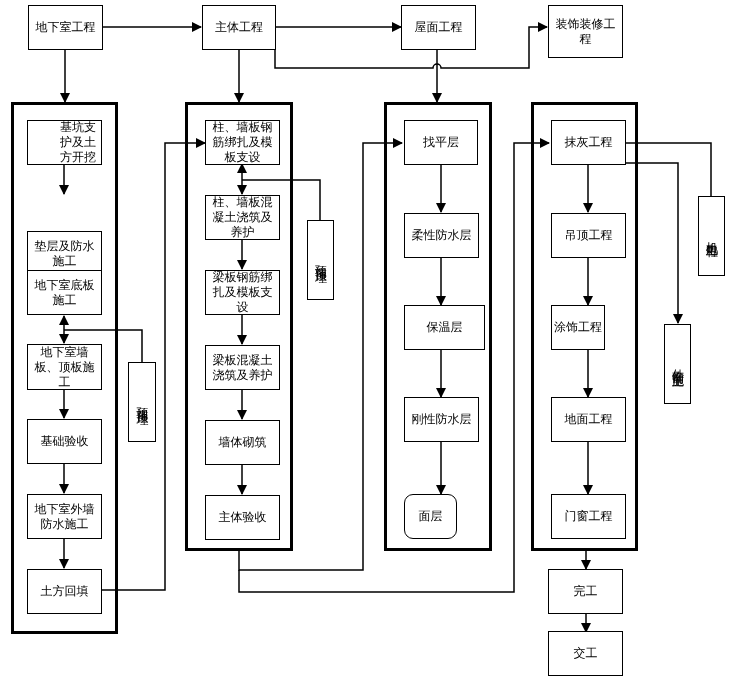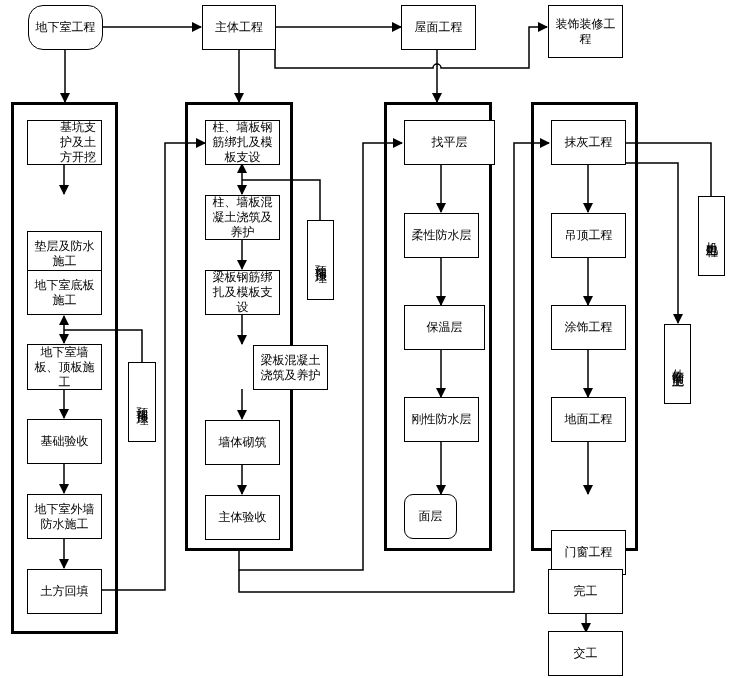--- a/index.html
+++ b/index.html
@@ -67,21 +67,21 @@
     <line x1="586" y1="551" x2="586" y2="569" marker-end="url(#ah)"></line>
     <line x1="586" y1="613" x2="586" y2="632" marker-end="url(#ah)"></line>
   </g>
 </svg>
 
 <div class="group" style="left:11px;top:102px;width:107px;height:532px;"></div>
 <div class="group" style="left:185px;top:102px;width:108px;height:449px;"></div>
 <div class="group" style="left:384px;top:102px;width:108px;height:449px;"></div>
 <div class="group" style="left:531px;top:102px;width:107px;height:449px;"></div>
 
-<div class="box" style="left:28px;top:5px;width:75px;height:45px;border-radius:15px;">
+<div class="box" style="left:28px;top:5px;width:75px;height:45px;">
     <span>地下室工程</span>
   </div>
 <div class="box" style="left:202px;top:5px;width:74px;height:45px;">
     <span>主体工程</span>
   </div>
 <div class="box" style="left:401px;top:5px;width:75px;height:45px;">
     <span>屋面工程</span>
   </div>
 <div class="box" style="left:548px;top:5px;width:75px;height:53px;">
     <span>装饰装修工程</span>
@@ -114,34 +114,34 @@
 
 <div class="box" style="left:205px;top:120px;width:75px;height:45px;">
     <span>柱、墙板钢筋绑扎及模板支设</span>
   </div>
 <div class="box" style="left:205px;top:195px;width:75px;height:45px;">
     <span>柱、墙板混凝土浇筑及养护</span>
   </div>
 <div class="box" style="left:205px;top:270px;width:75px;height:45px;">
     <span>梁板钢筋绑扎及模板支设</span>
   </div>
-<div class="box" style="left:205px;top:345px;width:75px;height:45px;margin-left:48px;">
+<div class="box" style="left:205px;top:345px;width:75px;height:45px;">
     <span>梁板混凝土浇筑及养护</span>
   </div>
 <div class="box" style="left:205px;top:420px;width:75px;height:45px;">
     <span>墙体砌筑</span>
   </div>
 <div class="box" style="left:205px;top:495px;width:75px;height:45px;">
     <span>主体验收</span>
   </div>
 <div class="vbox" style="left:307px;top:220px;width:27px;height:80px;">
     <span>预留预埋</span>
   </div>
 
-<div class="box" style="left:404px;top:120px;width:91px;height:45px;">
+<div class="box" style="left:404px;top:120px;width:74px;height:45px;">
     <span>找平层</span>
   </div>
 <div class="box" style="left:404px;top:213px;width:75px;height:45px;">
     <span>柔性防水层</span>
   </div>
 <div class="box" style="left:404px;top:305px;width:81px;height:45px;">
     <span>保温层</span>
   </div>
 <div class="box" style="left:404px;top:397px;width:75px;height:45px;">
     <span>刚性防水层</span>
@@ -149,27 +149,27 @@
 <div class="box" style="left:404px;top:494px;width:53px;height:45px;border-radius:9px;">
     <span>面层</span>
   </div>
 
 <div class="box" style="left:551px;top:120px;width:75px;height:45px;">
     <span>抹灰工程</span>
   </div>
 <div class="box" style="left:551px;top:213px;width:75px;height:45px;">
     <span>吊顶工程</span>
   </div>
-<div class="box" style="left:551px;top:305px;width:75px;height:45px;">
+<div class="box" style="left:551px;top:305px;width:54px;height:45px;">
     <span>涂饰工程</span>
   </div>
 <div class="box" style="left:551px;top:397px;width:75px;height:45px;">
     <span>地面工程</span>
   </div>
-<div class="box" style="left:551px;top:494px;width:75px;height:45px;margin-top:36px;">
+<div class="box" style="left:551px;top:494px;width:75px;height:45px;">
     <span>门窗工程</span>
   </div>
 <div class="vbox" style="left:698px;top:196px;width:27px;height:80px;">
     <span>机电工程</span>
   </div>
 <div class="vbox" style="left:664px;top:324px;width:27px;height:80px;">
     <span>外饰面施工</span>
   </div>
 
 <div class="box" style="left:548px;top:569px;width:75px;height:45px;">

